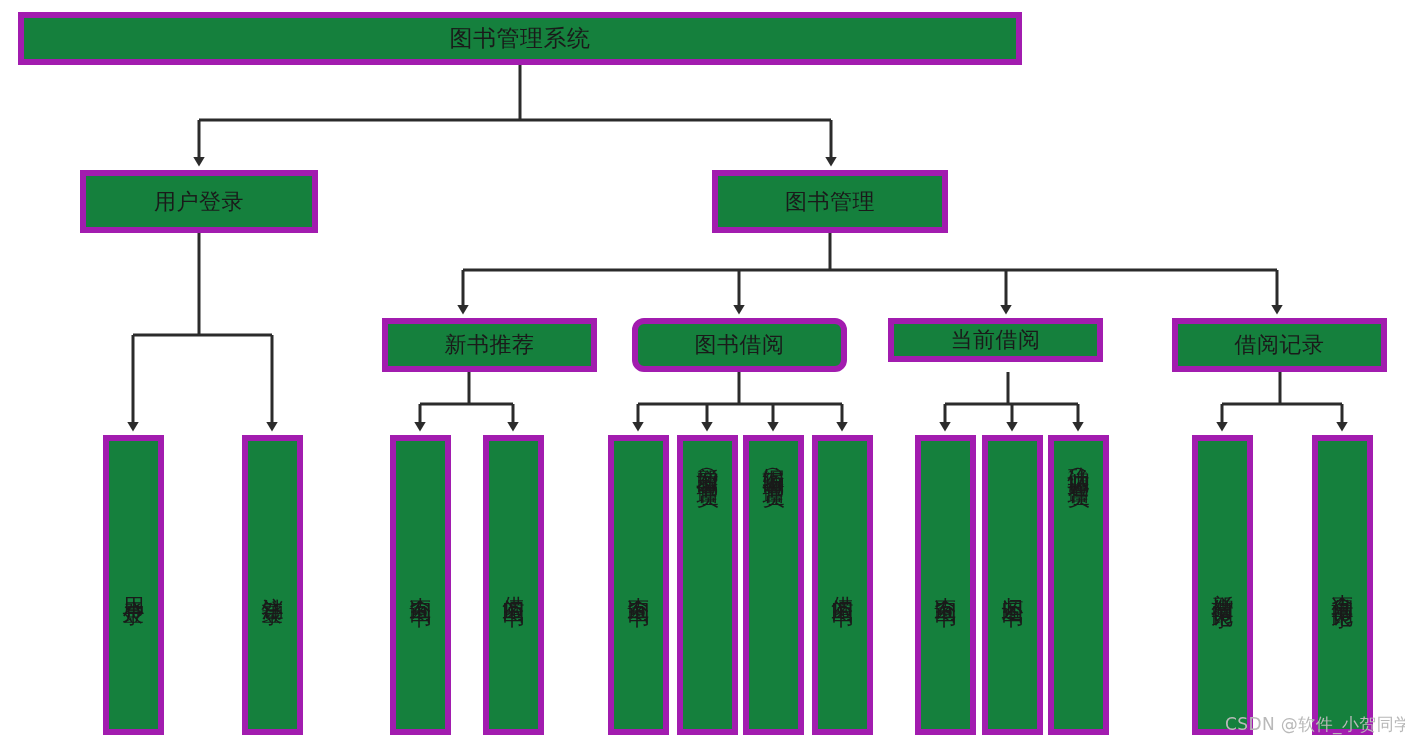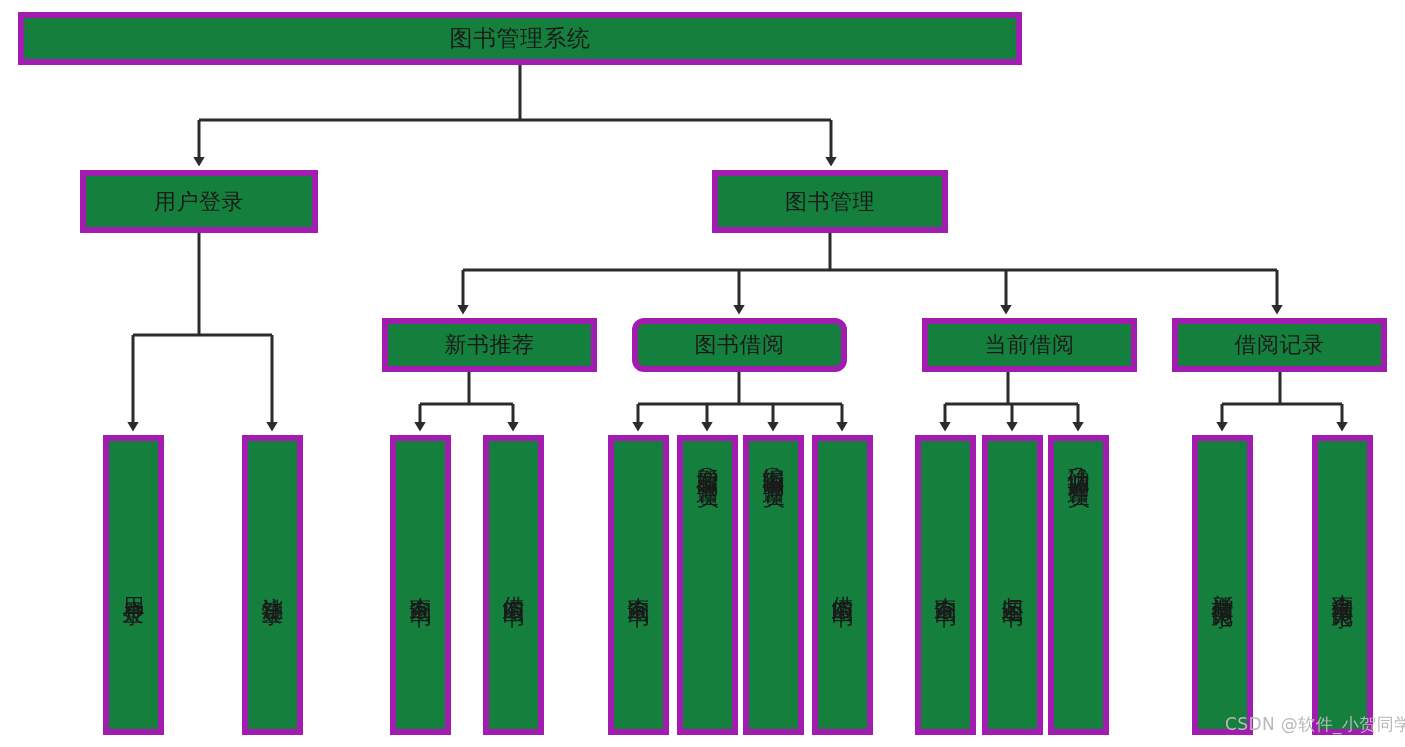--- a/index.html
+++ b/index.html
@@ -145,21 +145,21 @@
   </div>
 
   <div class="node h-node" style="left:382px; top:318px; width:215px; height:54px;">
     <span class="node-label">新书推荐</span>
   </div>
 
   <div class="node h-node" style="left:632px; top:318px; width:215px; height:54px;border-radius:12px;">
     <span class="node-label">图书借阅</span>
   </div>
 
-  <div class="node h-node" style="left:922px; top:318px; width:215px; height:54px;">
+  <div class="node h-node" style="left:888px; top:318px; width:215px; height:44px;">
     <span class="node-label">当前借阅</span>
   </div>
 
   <div class="node h-node" style="left:1172px; top:318px; width:215px; height:54px;align-items:center;">
     <span class="node-label">借阅记录</span>
   </div>
 
   <div class="node v-node" style="left:103px; top:435px; width:61px; height:300px;">
     <span class="node-label">用户登录</span>
   </div>

